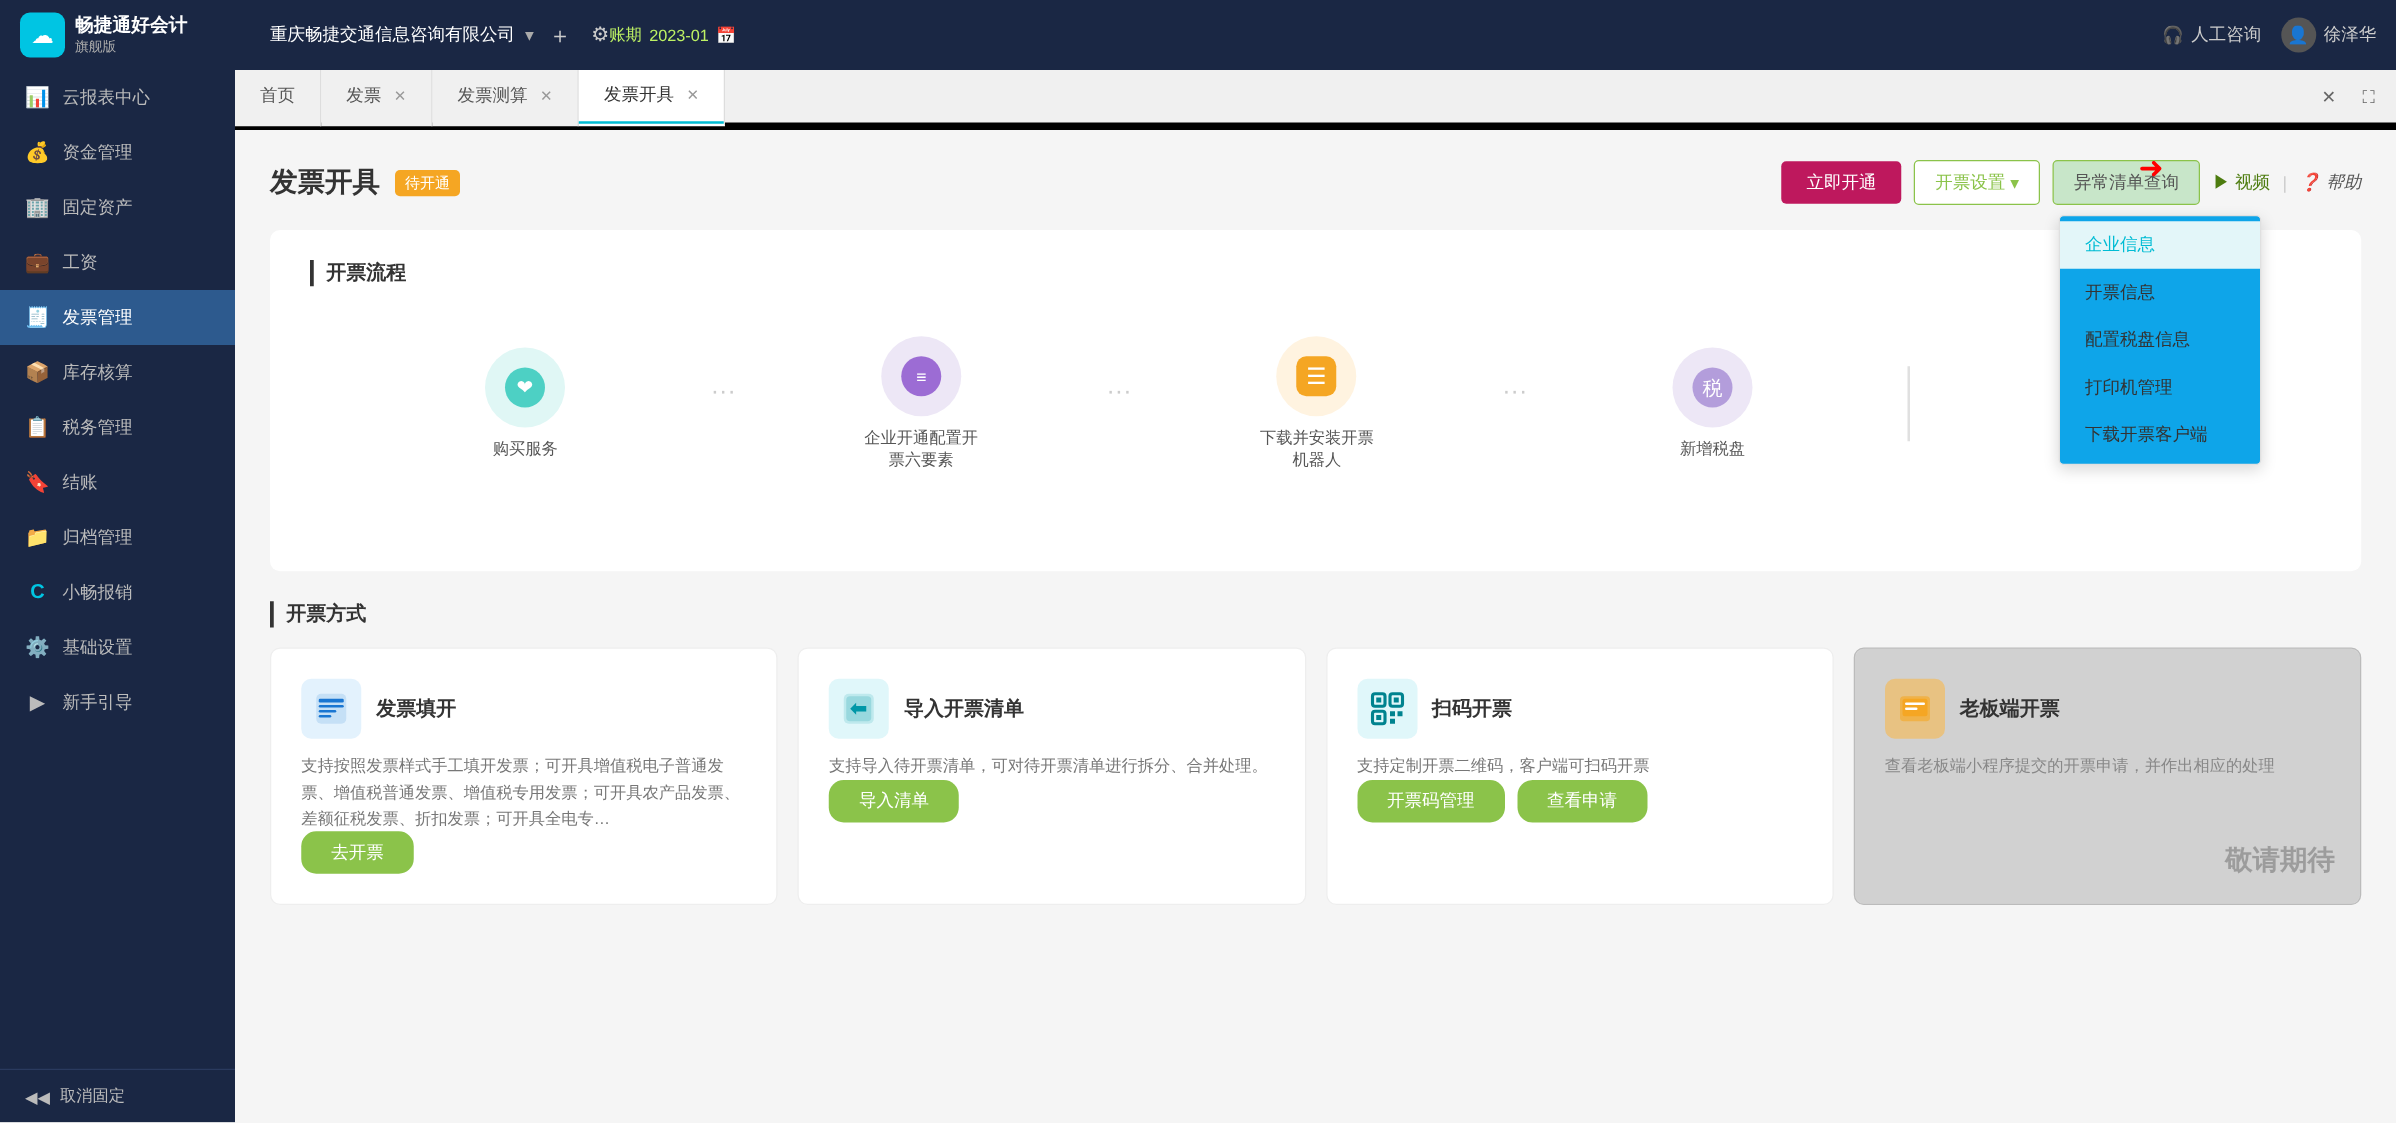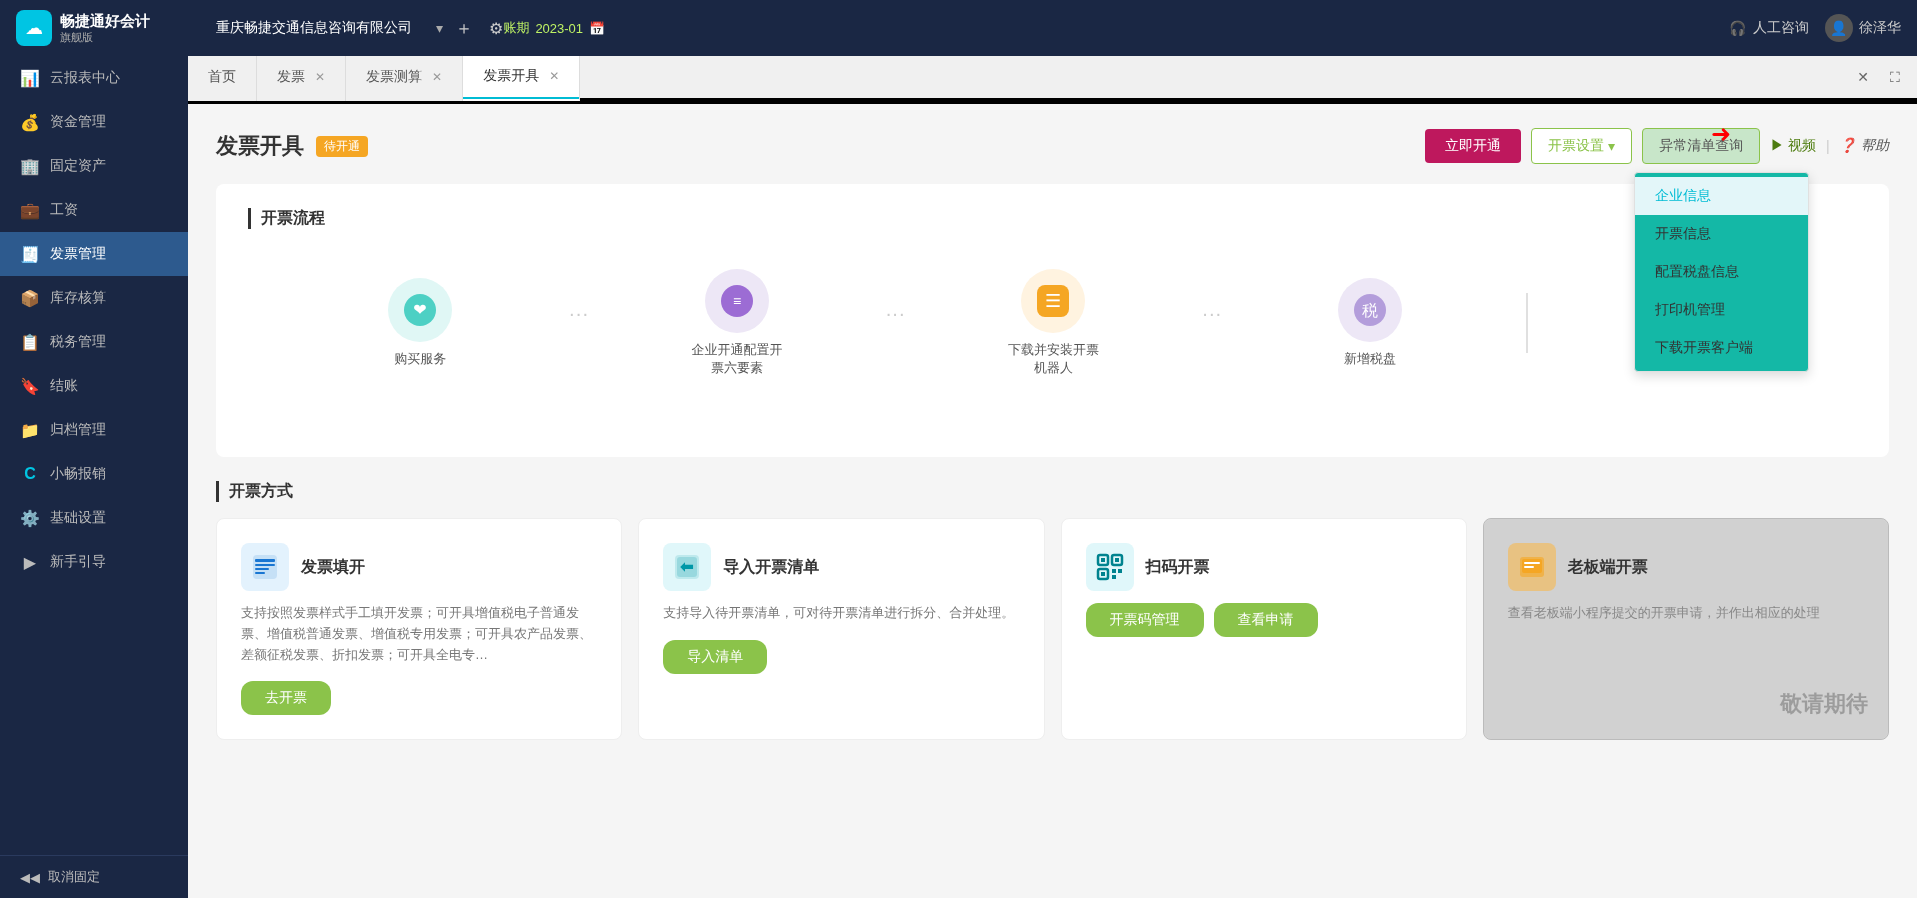--- a/index.html
+++ b/index.html
@@ -12,21 +12,21 @@
     .sidebar { width: 188px; background: #1a2744; display: flex; flex-direction: column; overflow: hidden; flex-shrink: 0; }
     .content-area { flex: 1; display: flex; flex-direction: column; overflow: hidden; }
     .tab-bar { height: 48px; background: #f0f0f0; display: flex; align-items: center; padding: 0 0; flex-shrink: 0; border-bottom: 6px solid #000000; }
     .page-content { flex: 1; overflow-y: auto; padding: 24px 28px; background: #f5f5f5; position: relative; }
 
     
     .logo-area { display: flex; align-items: center; gap: 8px; width: 188px; }
     .logo-icon { width: 36px; height: 36px; background: #00c5e3; border-radius: 8px; display: flex; align-items: center; justify-content: center; color: white; font-size: 18px; }
     .logo-text { color: white; font-size: 15px; font-weight: bold; line-height: 1.2; }
     .logo-sub { color: #aaa; font-size: 11px; }
-    .company-selector { display: flex; align-items: center; gap: 24px; color: white; padding: 6px 12px; cursor: pointer; font-size: 14px; }
+    .company-selector { display: flex; align-items: center; gap: 8px; color: white; padding: 6px 12px; cursor: pointer; font-size: 14px; }
     .company-selector .chevron { color: #aaa; }
     .top-actions { display: flex; align-items: center; gap: 16px; color: #ccc; font-size: 18px; cursor: pointer; }
     .period-info { color: #bef264; font-size: 13px; display: flex; align-items: center; gap: 6px; }
     .top-right { margin-left: auto; display: flex; align-items: center; gap: 16px; color: #ccc; font-size: 14px; }
     .user-area { display: flex; align-items: center; gap: 6px; color: #ccc; cursor: pointer; }
     .user-avatar { width: 28px; height: 28px; background: #555; border-radius: 50%; display: flex; align-items: center; justify-content: center; }
 
     
     .sidebar-scroll { flex: 1; overflow-y: auto; overflow-x: hidden; }
     .sidebar-item { display: flex; align-items: center; gap: 10px; padding: 12px 20px; color: #bbb; cursor: pointer; font-size: 14px; white-space: nowrap; }
@@ -46,21 +46,21 @@
     .page-header { display: flex; align-items: center; gap: 12px; margin-bottom: 20px; }
     .page-title { font-size: 22px; font-weight: bold; color: #333; }
     .status-badge { background: #f5a623; color: white; font-size: 12px; padding: 2px 8px; border-radius: 4px; }
     .page-actions { margin-left: auto; display: flex; align-items: center; gap: 10px; position: relative; }
 
     .btn-primary { background: #be185d; color: white; border: none; padding: 8px 20px; border-radius: 4px; cursor: pointer; font-size: 14px; }
     .btn-outline-green { background: white; color: #8bc34a; border: 1px solid #8bc34a; padding: 8px 16px; border-radius: 4px; cursor: pointer; font-size: 14px; display: flex; align-items: center; gap: 4px; }
     .btn-outline-gray { background: white; color: #555; border: 1px solid #ccc; padding: 8px 16px; border-radius: 4px; cursor: pointer; font-size: 14px; }
 
     
-    .dropdown-menu { position: absolute; top: 44px; right: 80px; background: #14b8a6; border: 1px solid #e0e0e0; border-radius: 4px; box-shadow: 0 4px 12px rgba(0,0,0,0.15); z-index: 1000; width: 175px; padding: 4px 0; }
+    .dropdown-menu { position: absolute; top: 44px; right: 80px; background: #0ea5e9; border: 1px solid #e0e0e0; border-radius: 4px; box-shadow: 0 4px 12px rgba(0,0,0,0.15); z-index: 1000; width: 162px; padding: 4px 0; }
     .dropdown-item { padding: 10px 20px; font-size: 14px; color: #333; cursor: pointer; display: flex; align-items: center; }
     .dropdown-item.highlighted { background: #e3f6f9; color: #00bcd4; }
 
     
     .section-title { font-size: 16px; font-weight: bold; color: #333; margin-bottom: 16px; border-left: 3px solid #333; padding-left: 10px; }
 
     
     .process-flow { display: flex; align-items: center; gap: 0; margin-bottom: 32px; background: white; border-radius: 8px; padding: 24px 32px; }
     .process-step { display: flex; flex-direction: column; align-items: center; gap: 8px; text-align: center; flex: 1; }
     .process-icon { width: 64px; height: 64px; border-radius: 50%; display: flex; align-items: center; justify-content: center; font-size: 28px; }
@@ -76,21 +76,21 @@
     
     .methods-section { background: transparent; }
     .methods-grid { display: grid; grid-template-columns: repeat(4, 1fr); gap: 16px; }
     .method-card { background: white; border-radius: 8px; padding: 24px; border: 1px solid #eee; }
     .method-header { display: flex; align-items: center; gap: 12px; margin-bottom: 12px; }
     .method-icon { width: 48px; height: 48px; border-radius: 8px; display: flex; align-items: center; justify-content: center; font-size: 24px; flex-shrink: 0; }
     .method-icon.blue { background: #e3f2fd; color: #1976d2; }
     .method-icon.teal2 { background: #e0f7fa; color: #0097a7; }
     .method-icon.cyan { background: #e0f7fa; color: #00838f; }
     .method-title { font-size: 16px; font-weight: bold; color: #333; }
-    .method-desc { font-size: 13px; color: #777; line-height: 1.6; margin-bottom: 16px; }
+    .method-desc { font-size: 13px; color: #777; line-height: 1.6; }
     .method-btn { background: #8bc34a; color: white; border: none; padding: 8px 24px; border-radius: 12px; cursor: pointer; font-size: 14px; }
 
     
     .arrow-indicator { color: red; font-size: 24px; position: absolute; top: -8px; right: 158px; }
 
     
     ::-webkit-scrollbar { width: 6px; }
     ::-webkit-scrollbar-track { background: #f1f1f1; }
     ::-webkit-scrollbar-thumb { background: #ccc; border-radius: 3px; }
 
@@ -365,20 +365,21 @@
                       <rect x="5" y="5" width="4" height="4" fill="#00838f"></rect>
                       <rect x="19" y="5" width="4" height="4" fill="#00838f"></rect>
                       <rect x="5" y="19" width="4" height="4" fill="#00838f"></rect>
                       <rect x="16" y="16" width="4" height="4" fill="#00838f"></rect>
                       <rect x="22" y="16" width="4" height="4" fill="#00838f"></rect>
                       <rect x="16" y="22" width="4" height="4" fill="#00838f"></rect>
                     </svg>
                 </div>
                 <span class="method-title">扫码开票</span>
               </div>
+              <div class="method-desc">支持定制开票二维码，客户端可扫码开票</div>
               <div style="display:flex;gap:10px;">
                 <button class="method-btn">开票码管理</button>
                 <button class="method-btn">查看申请</button>
               </div>
             </div>
 
             <div class="method-card method-card-last" style="background:#d8d8d8; border-color:#bbb; position:relative; overflow:hidden;">
               <div style="position:absolute;inset:0;background:#c8c8c8;opacity:0.4;border-radius:8px;"></div>
               <div class="method-header" style="position:relative;z-index:1;">
                 <div class="method-icon" style="background:#e8c282;width:48px;height:48px;border-radius:8px;display:flex;align-items:center;justify-content:center;">

